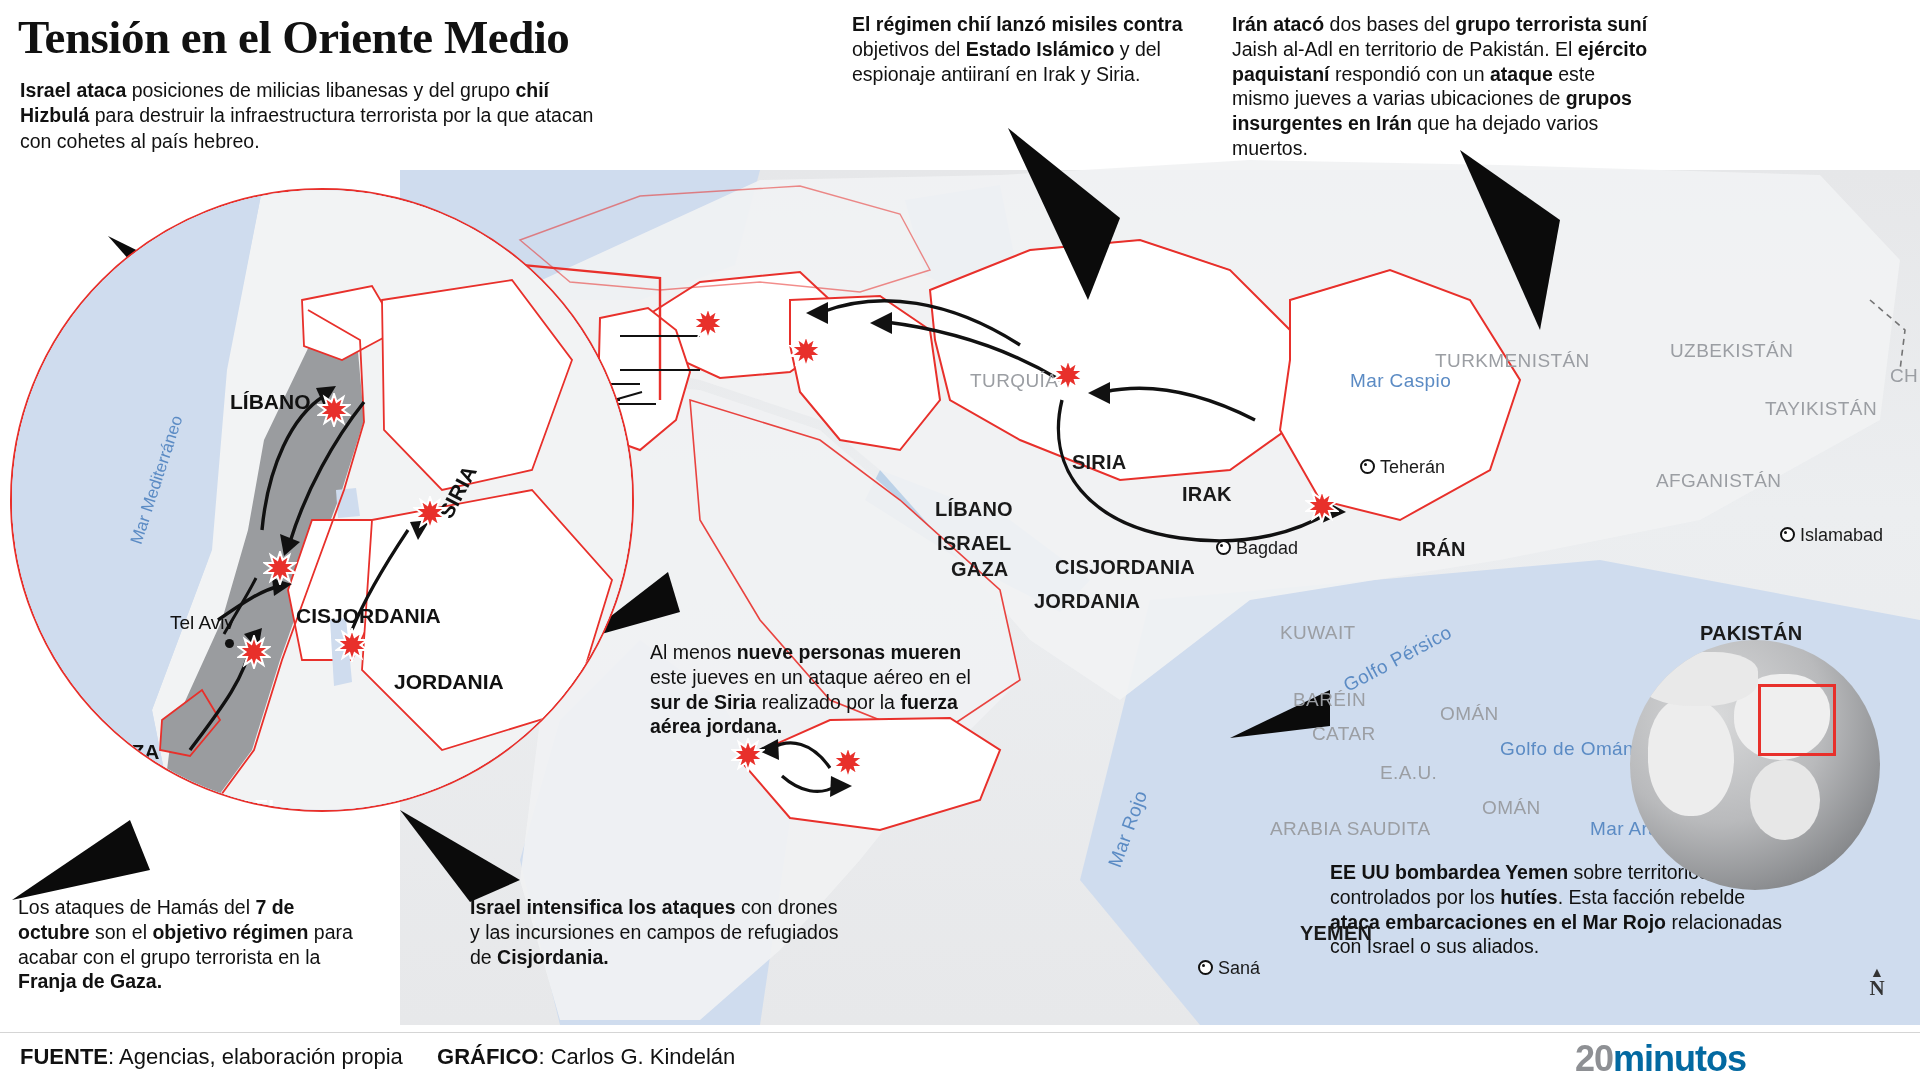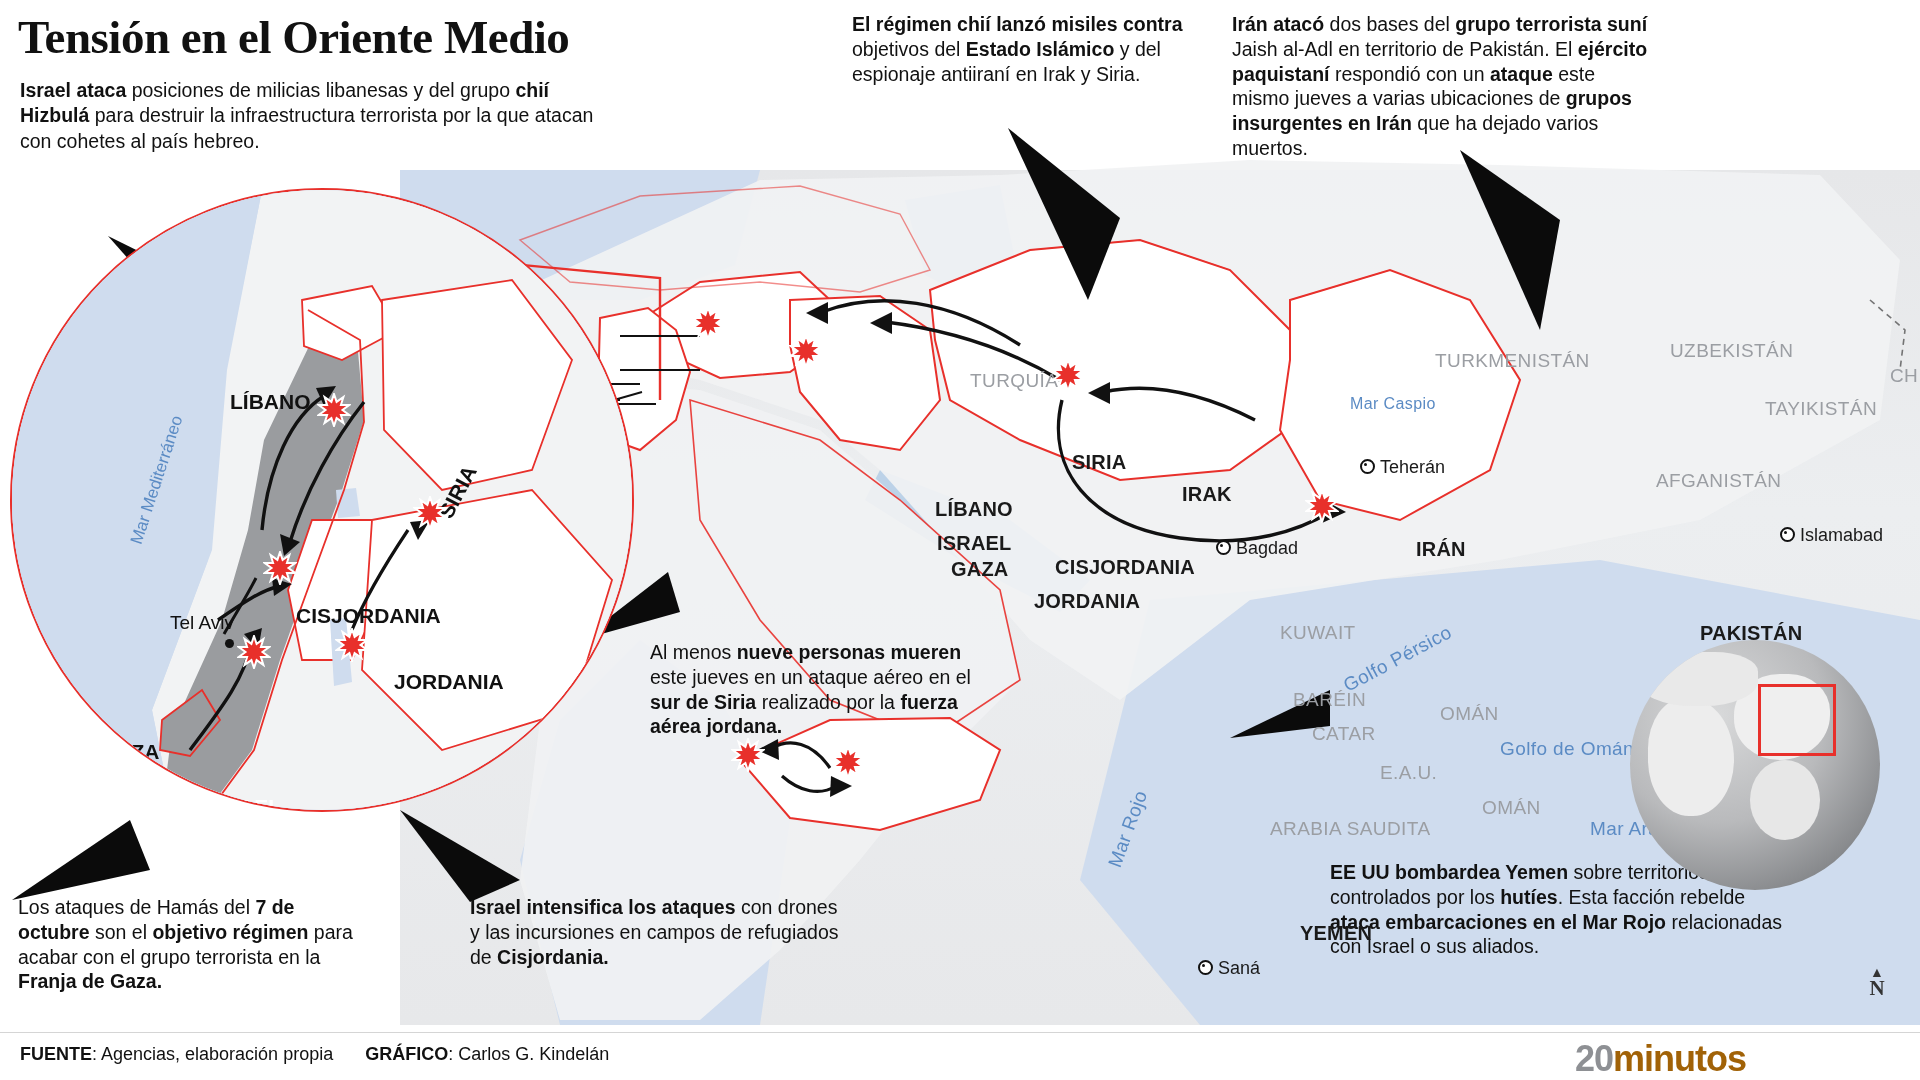--- a/index.html
+++ b/index.html
@@ -33,24 +33,24 @@
   .title{position:absolute;left:18px;top:10px;font-family:"Liberation Serif",serif;
     font-weight:bold;font-size:47px;color:#111;letter-spacing:-.5px;}
   .subtitle{position:absolute;left:20px;top:78px;width:600px;font-size:19.5px;line-height:1.3;color:#111;}
 
   
   .inset{position:absolute;left:10px;top:188px;width:620px;height:620px;border-radius:50%;
     border:2.6px solid #e8302b;overflow:hidden;background:#cfdcee;}
 
   
   .footer{position:absolute;left:0;top:1032px;width:1920px;height:48px;background:#fff;border-top:1px solid #d5d5d5;}
-  .footer-text{position:absolute;left:20px;top:1044px;font-size:18px;color:#111;}
+  .footer-text{position:absolute;left:20px;top:1044px;font-size:22px;color:#111;}
   .footer-text b{font-weight:bold;}
   .brand{position:absolute;right:18px;top:1038px;font-size:36px;font-weight:bold;color:#8e9094;letter-spacing:-1px;font-family:"Liberation Sans",sans-serif;}
-  .brand .n{color:#a16207;}
+  .brand .n{color:#0369a1;}
 
   
   .globe{position:absolute;left:1630px;top:640px;width:250px;height:250px;border-radius:50%;
     background:radial-gradient(circle at 35% 30%,#d8d9da 0%,#b9babc 45%,#87898c 78%,#6d6f72 100%);
     overflow:hidden;}
   .globe-land{position:absolute;background:#ececec;border-radius:50%;}
   .globe-box{position:absolute;left:1758px;top:684px;width:72px;height:66px;border:3px solid #e8302b;}
 
   .compass{position:absolute;left:1862px;top:968px;width:30px;text-align:center;}
   .compass .n{font-size:21px;font-weight:bold;color:#333;font-family:"Liberation Serif",serif;}
@@ -165,21 +165,21 @@
       <div class="lbl dark" style="left: 1416px; top: 538px;">IRÁN</div>
       <div class="lbl dark" style="left: 1700px; top: 622px;">PAKISTÁN</div>
       <div class="lbl dark" style="left: 1300px; top: 922px;">YEMEN</div>
       <div class="lbl dark" style="left: 935px; top: 498px;">LÍBANO</div>
       <div class="lbl dark" style="left: 937px; top: 532px;">ISRAEL</div>
       <div class="lbl dark" style="left: 951px; top: 558px;">GAZA</div>
       <div class="lbl dark" style="left: 1055px; top: 556px;">CISJORDANIA</div>
       <div class="lbl dark" style="left: 1034px; top: 590px;">JORDANIA</div>
     </div>
   <div id="map-sealabels">
-      <div class="lbl sea-lbl" style="left: 1350px; top: 370px; font-size: 16px; margin-top: 25px;">Mar Caspio</div>
+      <div class="lbl sea-lbl" style="left: 1350px; top: 370px; font-size: 19px;">Mar Caspio</div>
       <div class="lbl sea-lbl" style="left: 1338px; top: 648px; font-size: 19px; transform: rotate(-28deg);">Golfo Pérsico</div>
       <div class="lbl sea-lbl" style="left: 1500px; top: 738px; font-size: 19px;">Golfo de Omán</div>
       <div class="lbl sea-lbl" style="left: 1590px; top: 818px; font-size: 19px;">Mar Arábigo</div>
       <div class="lbl sea-lbl" style="left: 1088px; top: 818px; font-size: 19px; transform: rotate(-70deg);">Mar Rojo</div>
     </div>
   <div id="map-cities">
       <div class="citydot" style="left: 1360px; top: 459px;"></div>
       <div class="city" style="left: 1380px; top: 457px;">Teherán</div>
       <div class="citydot" style="left: 1216px; top: 540px;"></div>
       <div class="city" style="left: 1236px; top: 538px;">Bagdad</div>

